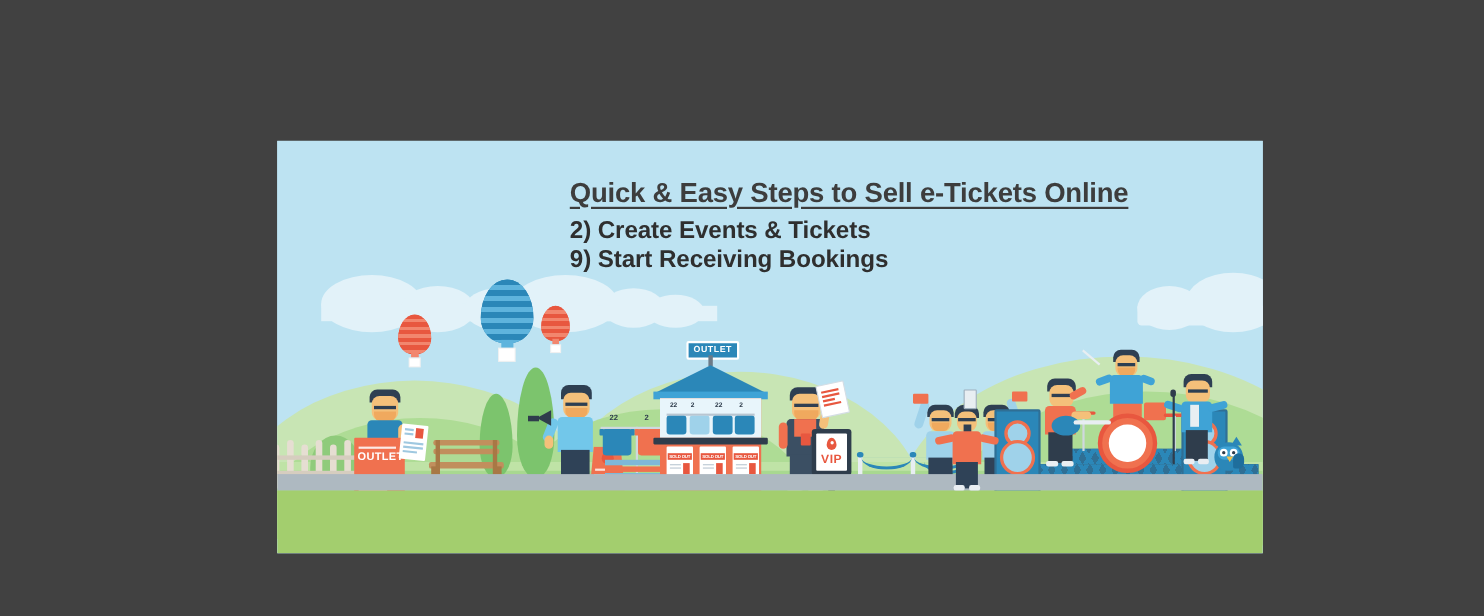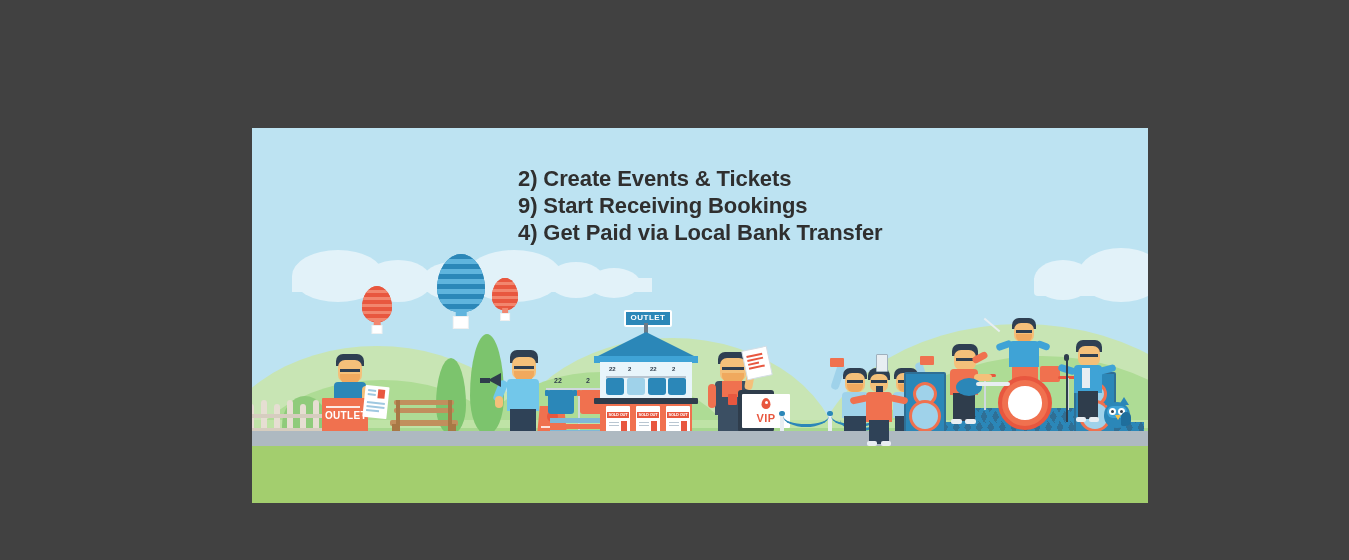--- a/index.html
+++ b/index.html
@@ -670,21 +670,21 @@
       <div class="clipboard" style="left:34px; top:-2px; width:24px; height:28px;">
         <div class="rule" style="left:3px; top:5px;  width:16px;"></div>
         <div class="rule" style="left:3px; top:9px;  width:16px;"></div>
         <div class="rule" style="left:3px; top:13px; width:11px;"></div>
         <div class="rule" style="left:3px; top:17px; width:16px;"></div>
       </div>
     </div>
 
     <div class="vip-sign" style="left:486px; top:262px; width:36px; height:56px;">
       <div class="vip-frame" style="width:36px; height:42px;"></div>
-      <div class="vip-face" style="left:4px; top:4px; width:48px; height:34px;">
+      <div class="vip-face" style="left:4px; top:4px; width:28px; height:34px;">
         <div class="vip-pin" style="top:4px;"></div>
         <div class="vip-text" style="top:18px;">VIP</div>
       </div>
       <div class="vip-post" style="left:15px; top:42px; width:6px; height:14px;"></div>
     </div>
 
     <div style="position:absolute; left:528px; top:278px; width:122px; height:40px;">
       <div class="rope-post" style="left:0px;   top:8px;  height:30px;"></div>
       <div class="rope-post" style="left:48px;  top:8px;  height:30px;"></div>
       <div class="rope-post" style="left:100px; top:8px;  height:30px;"></div>
@@ -815,21 +815,21 @@
       <div class="eye" style="left:5px;"></div>
       <div class="eye" style="left:14px;"></div>
       <div class="beak"></div>
       <div class="wing"></div>
     </div>
 
     <div class="road" style="top:303px; height:15px;"></div>
     <div class="foreground" style="top:318px; height:57px;"></div>
 
     <div id="headline-block">
+      <h1 id="headline">Quick &amp; Easy Steps to Sell e-Tickets Online</h1>
       <ul id="steps">
         <li>2) Create Events &amp; Tickets</li>
         <li>9) Start Receiving Bookings</li>
-        <li>4) Get Paid via Local Bank Transfer</li>
       </ul>
     </div>
 
   </div>
 </div>
 
 </body></html>

